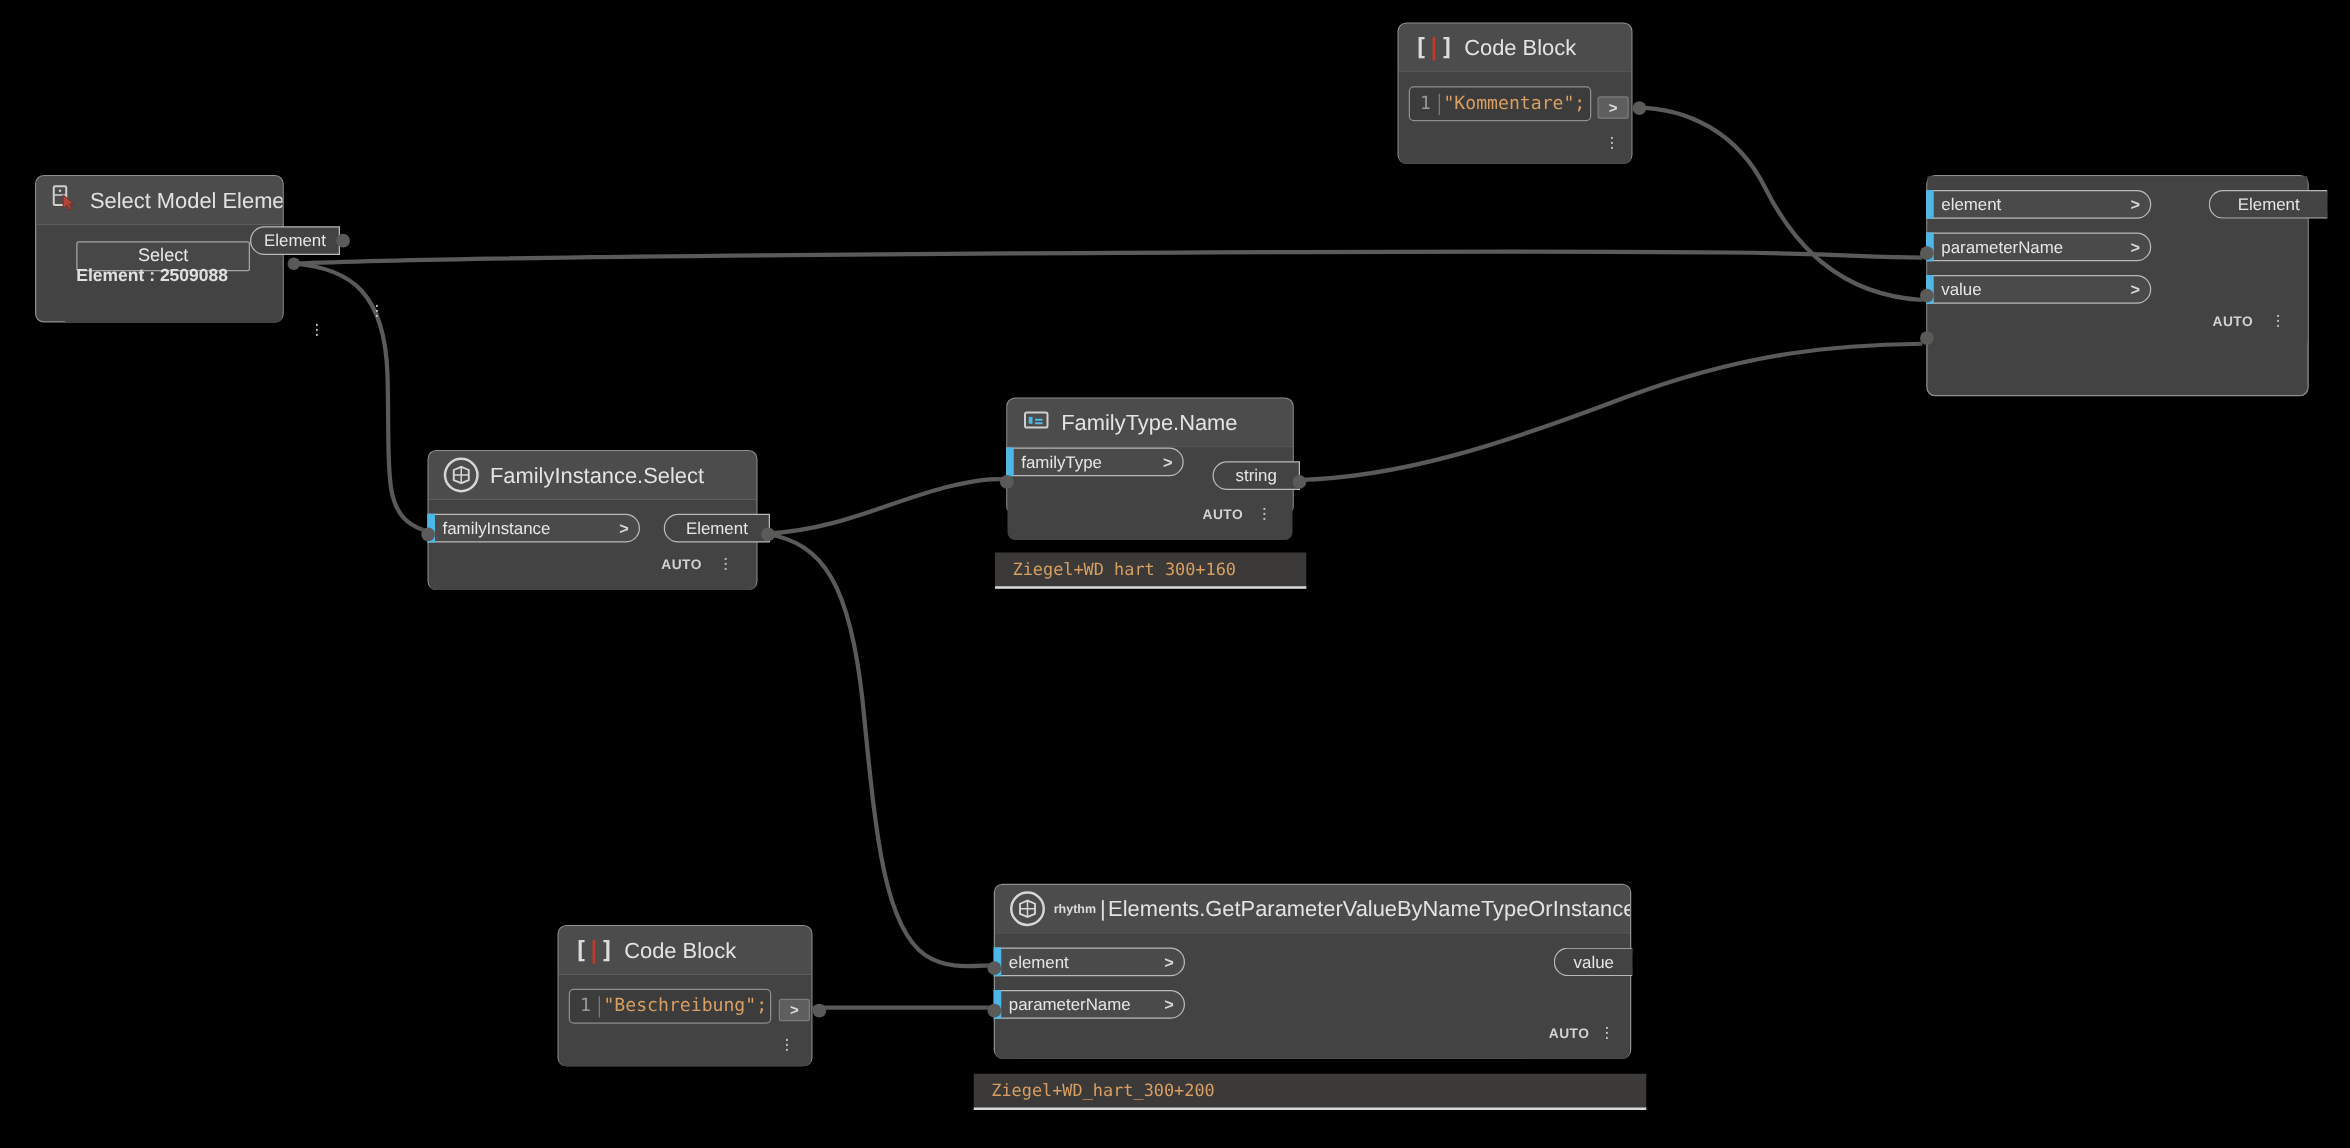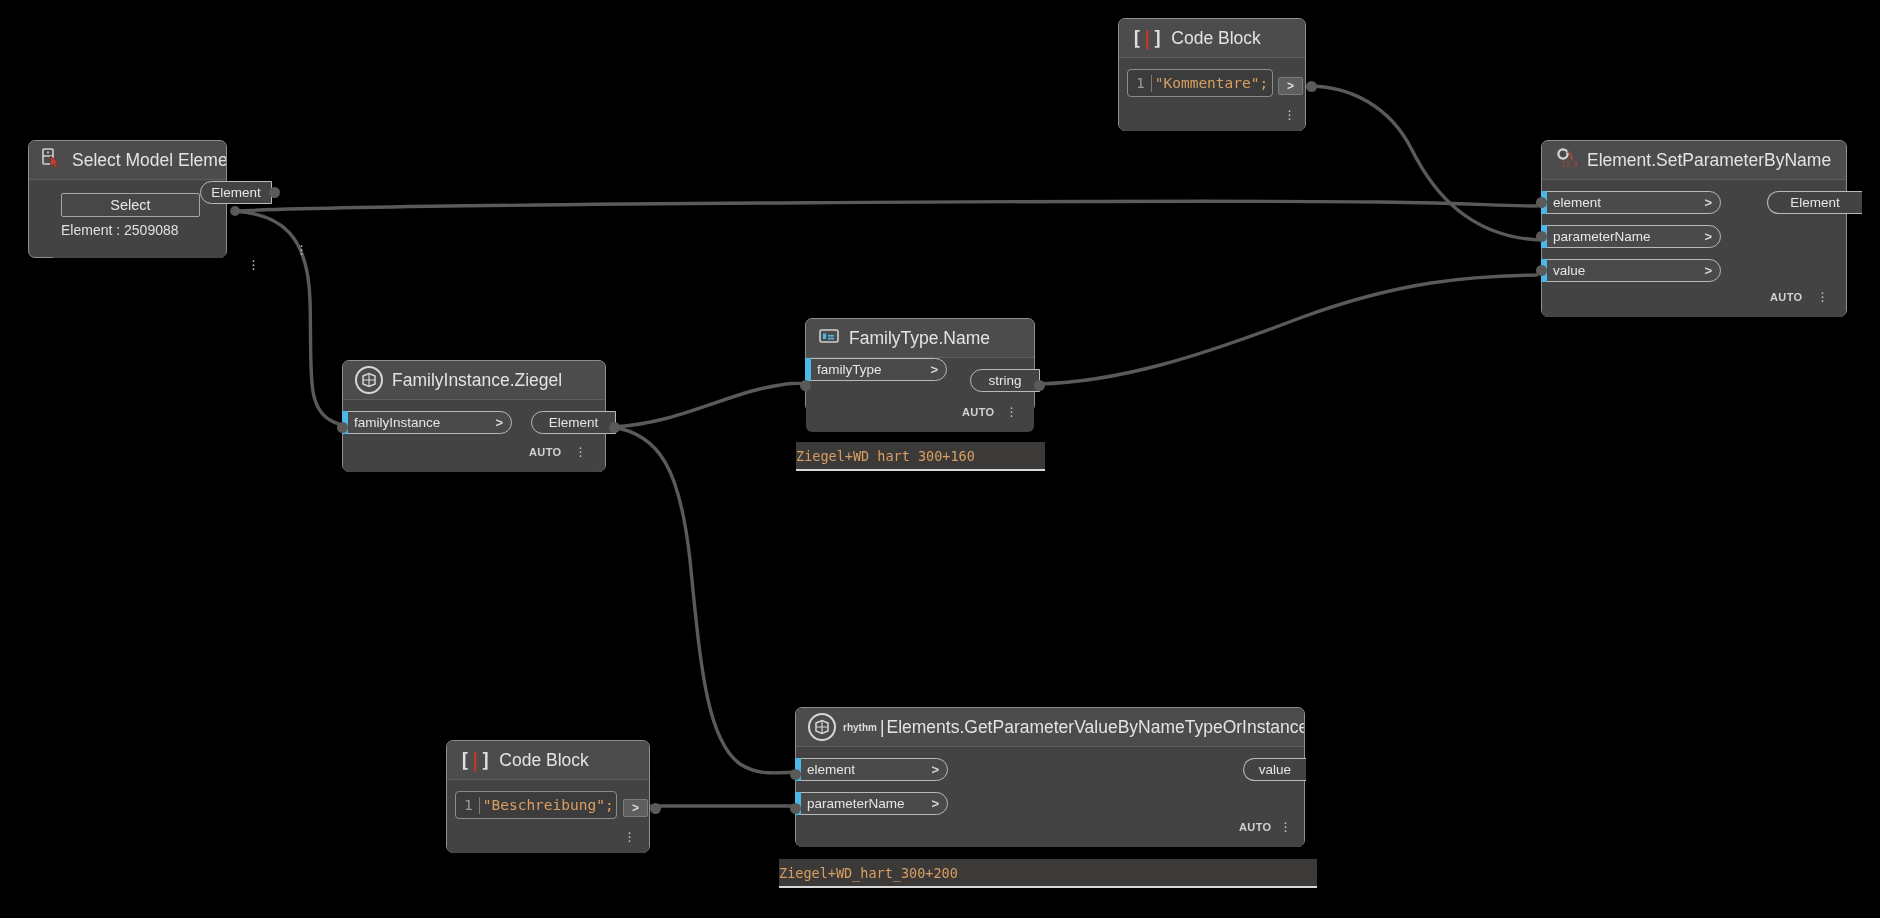--- a/index.html
+++ b/index.html
@@ -116,20 +116,21 @@
 
   
   .preview {
     position: absolute;
     background: #3b3a38;
     border-bottom: 2px solid #d8d8d8;
     color: #d99f62;
     font-family: "DejaVu Sans Mono", monospace;
     font-size: 13.5px;
     display: flex; align-items: center;
+    padding-left: 14px;
     box-shadow: 0 2px 5px rgba(0,0,0,.5);
   }
 
   
   .ico { display: inline-block; position: relative; flex: 0 0 auto; }
   .ico-circle {
     width: 28px; height: 28px; border-radius: 50%;
     border: 2px solid #d6d6d6;
     display: flex; align-items: center; justify-content: center;
   }
@@ -168,21 +169,21 @@
           <rect x="2" y="2" width="10" height="15" rx="1" fill="none" stroke="#cfcfcf" stroke-width="1.6"></rect>
           <line x1="2" y1="9" x2="12" y2="9" stroke="#cfcfcf" stroke-width="1.3"></line>
           <circle cx="7" cy="5.5" r="1" fill="#cfcfcf"></circle>
           <path d="M 9.5 9 L 9.5 20 L 12.5 17 L 14.5 21 L 16.5 20 L 14.5 16.2 L 18 16 Z" fill="#b0443a" stroke="#7a2c25" stroke-width="0.8"></path>
         </svg>
       </span>
       <span class="title">Select Model Element</span>
     </div>
     <div class="body" style="height:78px;margin-left:20px;">
       <div class="selbtn" style="left:12px; top:13px; width:139px; height:24px;">Select</div>
-      <div class="elemlabel" style="left:12px; top:42px;">Element : 2509088</div>
+      <div class="elemlabel" style="left:12px; top:32px;font-weight:bold;">Element : 2509088</div>
       <div class="dots3" style="left:250px; top:63px;">
         <i>·</i>
           <i>·</i>
           <i>·</i>
       </div>
     </div>
     <div class="outport" style="left:171px; top:40px; width:72px;">Element</div>
     <div class="conn" style="left:240px; top:46px;"></div>
   </div>
   <div class="dots3" style="position:absolute; left:251px; top:258px; color:#c2c2c2;">
@@ -207,32 +208,20 @@
         <i>·</i>
           <i>·</i>
           <i>·</i>
       </div>
     </div>
     <div class="cbout" style="left:159px; top:58px; width:25px; height:18px;">&gt;</div>
     <div class="conn" style="left:187px; top:62px;"></div>
   </div>
 
   <div class="node" style="left:1541px; top:140px; width:306px; height:177px;">
-    <div class="hdr">
-      <span class="ico">
-        <svg width="24" height="24" viewBox="0 0 24 24">
-          <circle cx="9" cy="8" r="4.6" fill="none" stroke="#d6d6d6" stroke-width="2.3"></circle>
-          <circle cx="9" cy="8" r="1.5" fill="#434343"></circle>
-          <path d="M 13 6 Q 18 6 17.5 13" fill="none" stroke="#b0443a" stroke-width="1.6"></path>
-          <path d="M 15.5 11 L 17.6 14 L 19.6 11 Z" fill="#b0443a"></path>
-          <text x="7" y="21" font-family="DejaVu Sans" font-size="7.5" fill="#b0443a">12.3</text>
-        </svg>
-      </span>
-      <span class="title">Element.SetParameterByName</span>
-    </div>
     <div class="body" style="height:137px;">
       <div class="inport" style="left:-1px; top:11px; width:180px;">
         <span>element</span>
         <span class="chev">&gt;</span>
       </div>
       <div class="inport" style="left:-1px; top:45px; width:180px;">
         <span>parameterName</span>
         <span class="chev">&gt;</span>
       </div>
       <div class="inport" style="left:-1px; top:79px; width:180px;">
@@ -254,21 +243,21 @@
 
   <div class="node" style="left:342px; top:360px; width:264px; height:112px;">
     <div class="hdr">
       <span class="ico ico-circle">
         <svg width="16" height="16" viewBox="0 0 16 16">
           <path d="M 2 4 L 8 1.5 L 14 4 L 14 12 L 8 14.5 L 2 12 Z" fill="none" stroke="#d6d6d6" stroke-width="1.5"></path>
           <line x1="8" y1="1.5" x2="8" y2="14.5" stroke="#d6d6d6" stroke-width="1.2"></line>
           <line x1="2" y1="8" x2="14" y2="8" stroke="#d6d6d6" stroke-width="1.2"></line>
         </svg>
       </span>
-      <span class="title">FamilyInstance.Ziegel</span>
+      <span class="title">FamilyInstance.Select</span>
     </div>
     <div class="body" style="height:72px;">
       <div class="inport" style="left:-1px; top:11px; width:170px;">
         <span>familyInstance</span>
         <span class="chev">&gt;</span>
       </div>
       <div class="outport" style="left:188px; top:11px; width:85px;">Element</div>
       <div class="auto" style="left:186px; top:46px;">AUTO</div>
       <div class="dots3" style="left:235px; top:45px;">
         <i>·</i>

